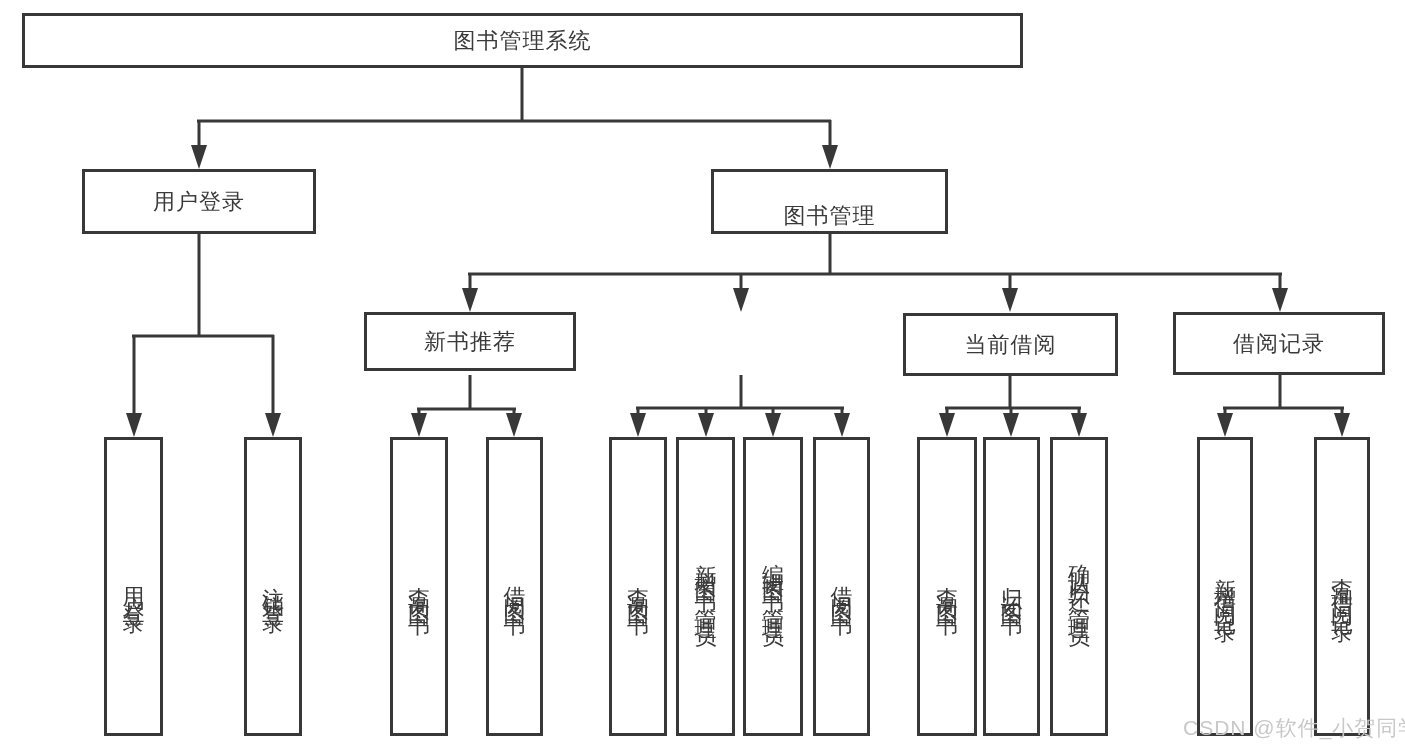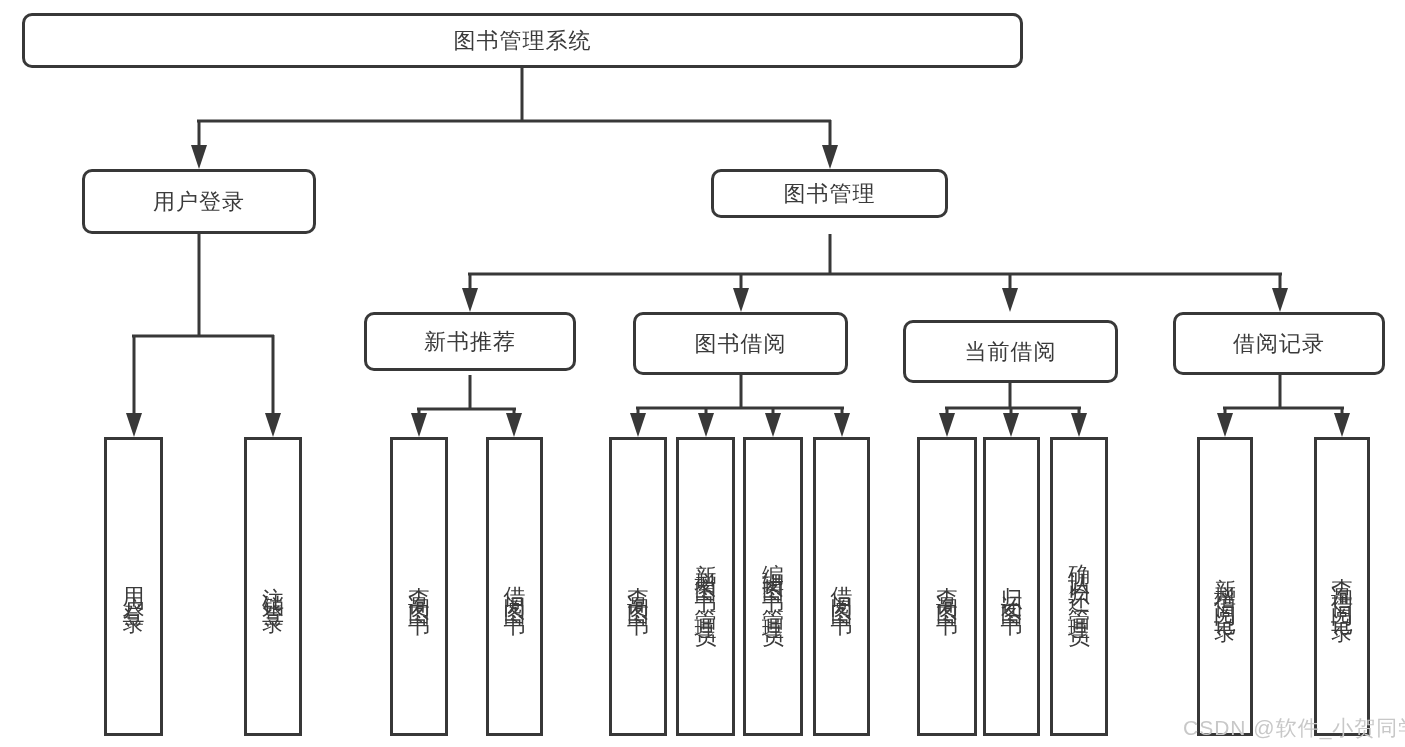--- a/index.html
+++ b/index.html
@@ -6,21 +6,21 @@
   .canvas{
     position:relative;width:1405px;height:747px;background:#ffffff;
     font-family:"Liberation Sans","DejaVu Sans",sans-serif;overflow:hidden;
   }
   .connectors{position:absolute;left:0;top:0;z-index:1;}
   .node{
     position:absolute;background:#ffffff;border:3px solid #383838;
     box-sizing:border-box;display:flex;align-items:center;justify-content:center;
     color:#3a3a3a;z-index:2;
   }
-  .h-node{font-size:22px;letter-spacing:1px;white-space:nowrap;border-radius:10px;}
+  .h-node{font-size:22px;letter-spacing:1px;white-space:nowrap;}
   .v-node span{
     writing-mode:vertical-rl;text-orientation:mixed;
     font-size:22px;letter-spacing:9px;line-height:1.1;
   }
   .watermark{
     position:absolute;left:1183px;top:714px;z-index:5;
     color:#c8c8c8;font-size:21px;letter-spacing:1px;white-space:nowrap;
   }
 </style>
 </head>
@@ -71,31 +71,28 @@
     </g>
   </svg>
 
   <div class="node h-node" style="left:22px;top:13px;width:1001px;height:55px;">
     <span>图书管理系统</span>
   </div>
 
   <div class="node h-node" style="left:82px;top:169px;width:234px;height:65px;">
     <span>用户登录</span>
   </div>
-  <div class="node h-node" style="left:711px;top:169px;width:237px;height:49px;">
+  <div class="node h-node" style="left:711px;top:169px;width:237px;height:65px;align-items:flex-end;">
     <span>图书管理</span>
   </div>
 
   <div class="node h-node" style="left:364px;top:312px;width:212px;height:59px;">
     <span>新书推荐</span>
   </div>
-  <div class="node h-node" style="left:633px;top:312px;width:215px;height:63px;">
-    <span>图书借阅</span>
-  </div>
-  <div class="node h-node" style="left:903px;top:320px;width:215px;height:63px;">
+  <div class="node h-node" style="left:903px;top:313px;width:215px;height:63px;">
     <span>当前借阅</span>
   </div>
   <div class="node h-node" style="left:1173px;top:312px;width:212px;height:63px;">
     <span>借阅记录</span>
   </div>
 
   <div class="node v-node" style="left:104px;top:437px;width:59px;height:299px;">
     <span>用户登录</span>
   </div>
   <div class="node v-node" style="left:244px;top:437px;width:58px;height:299px;">

